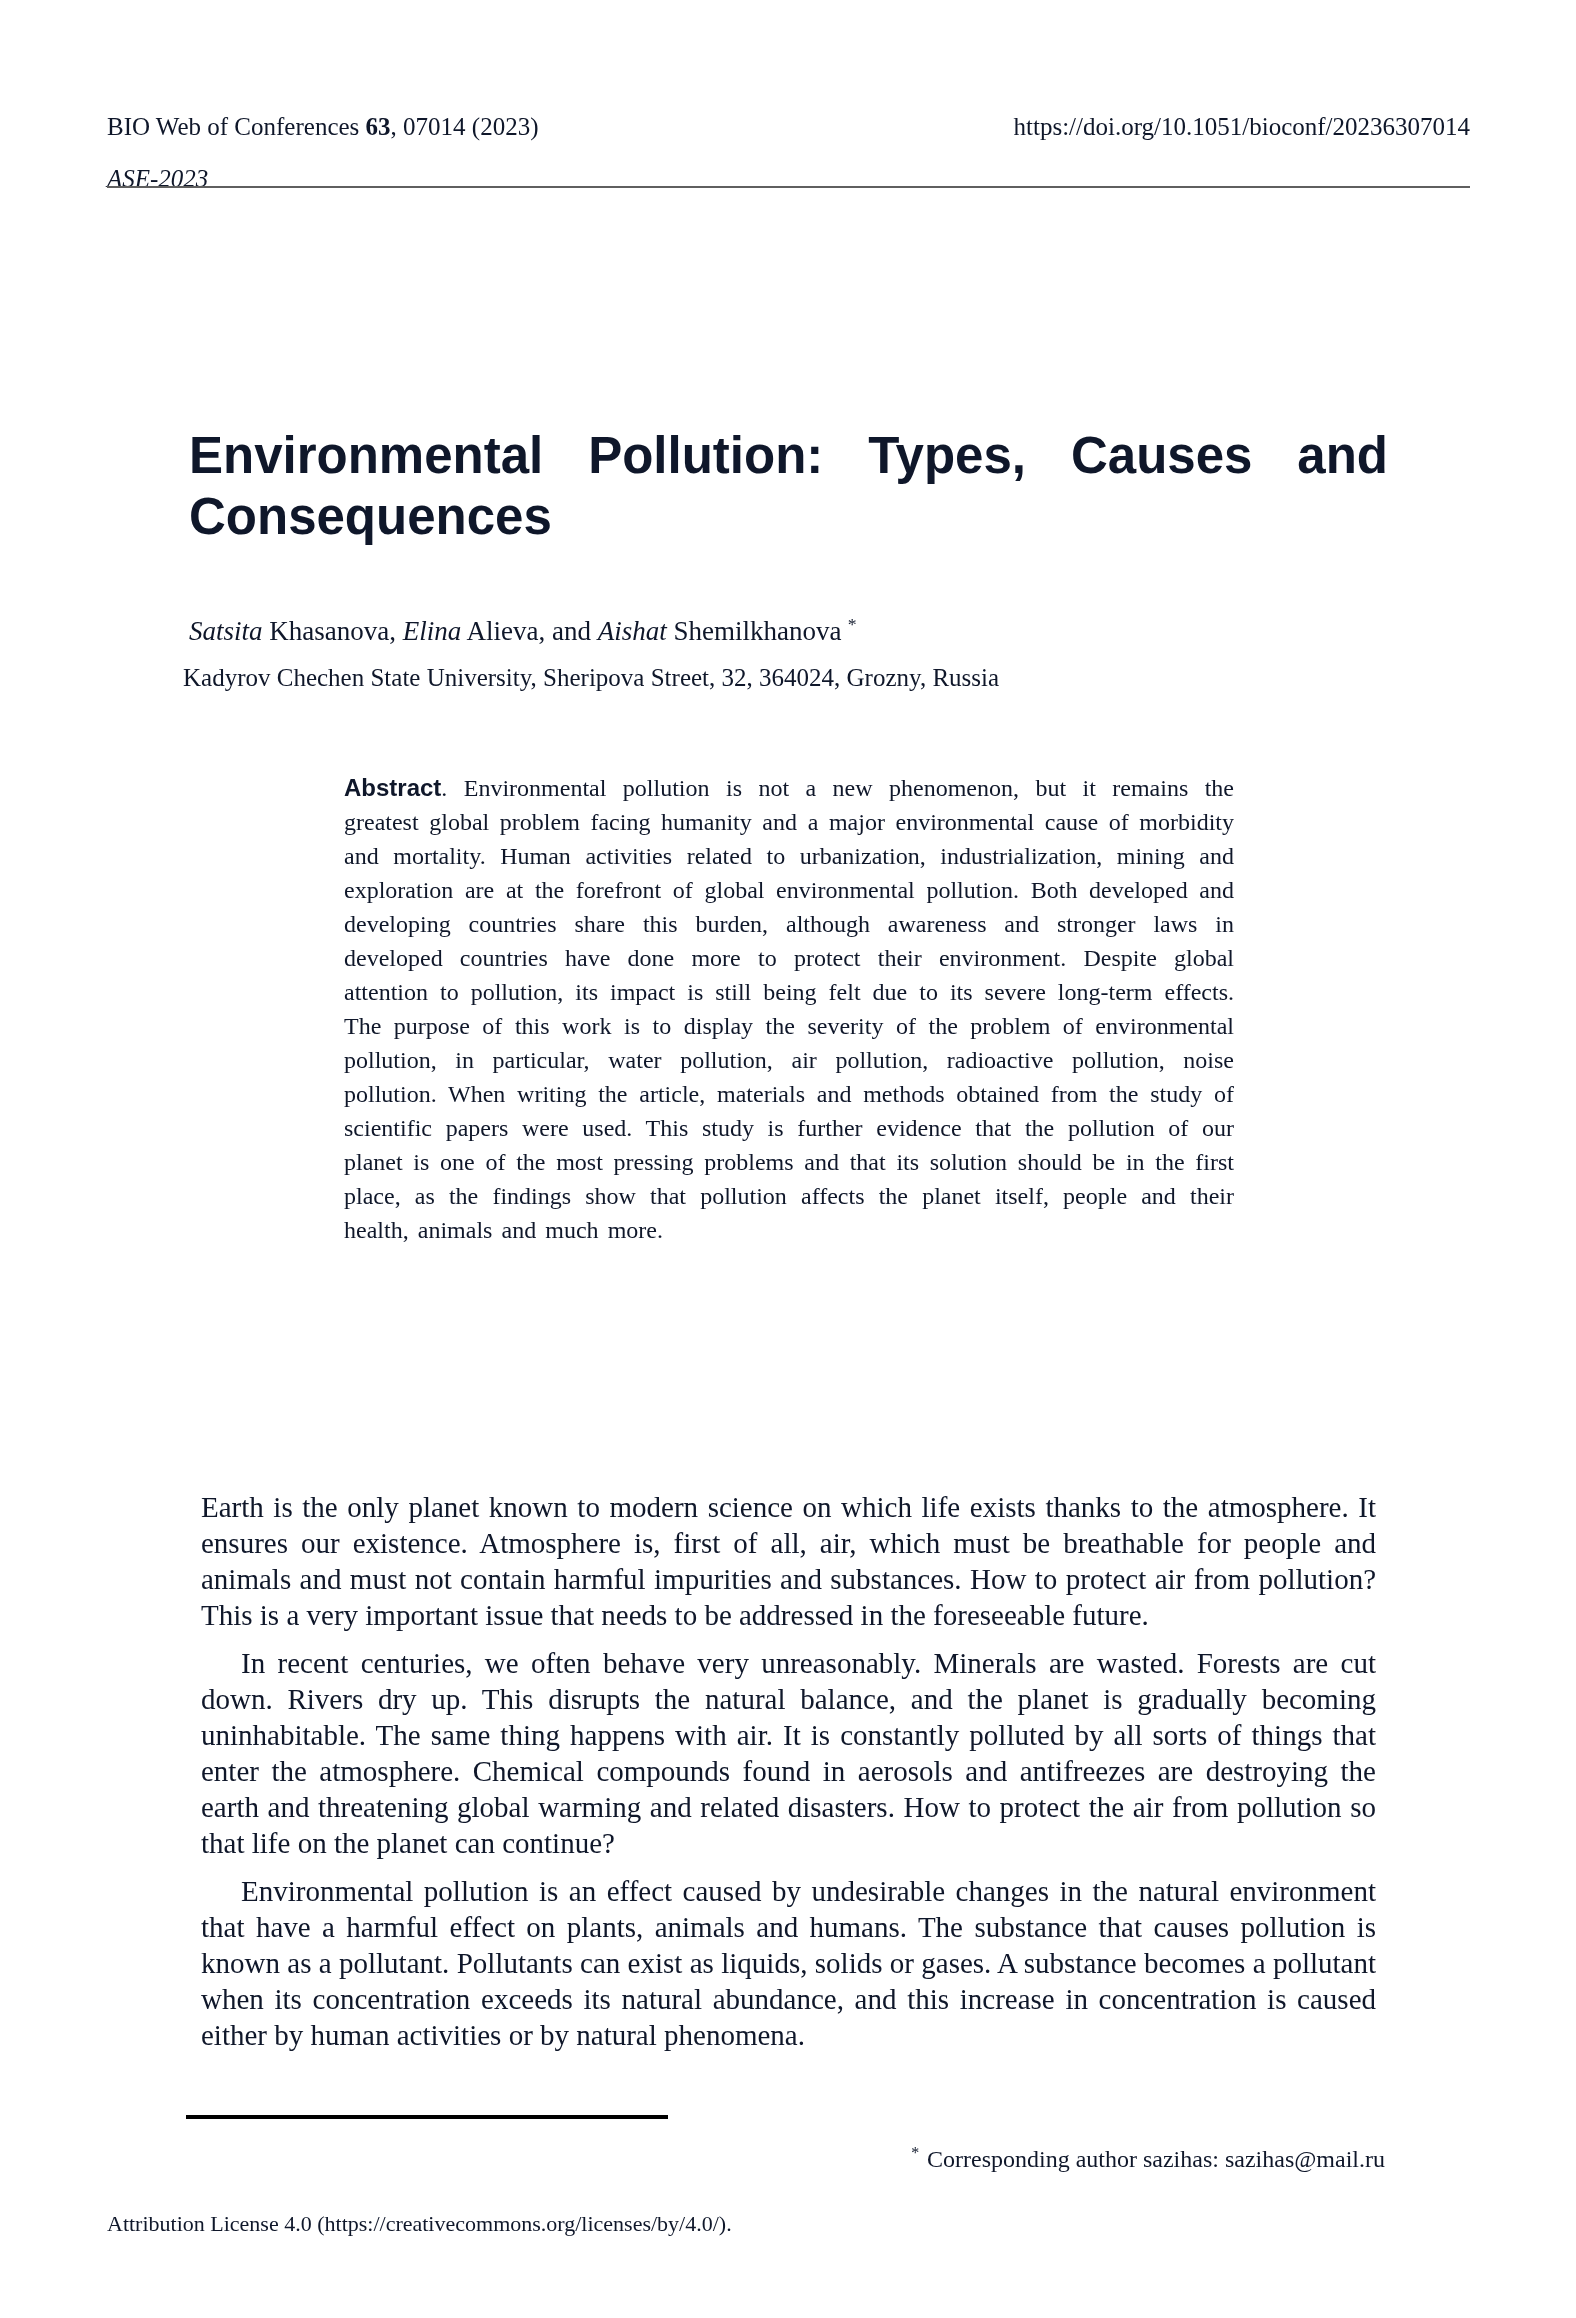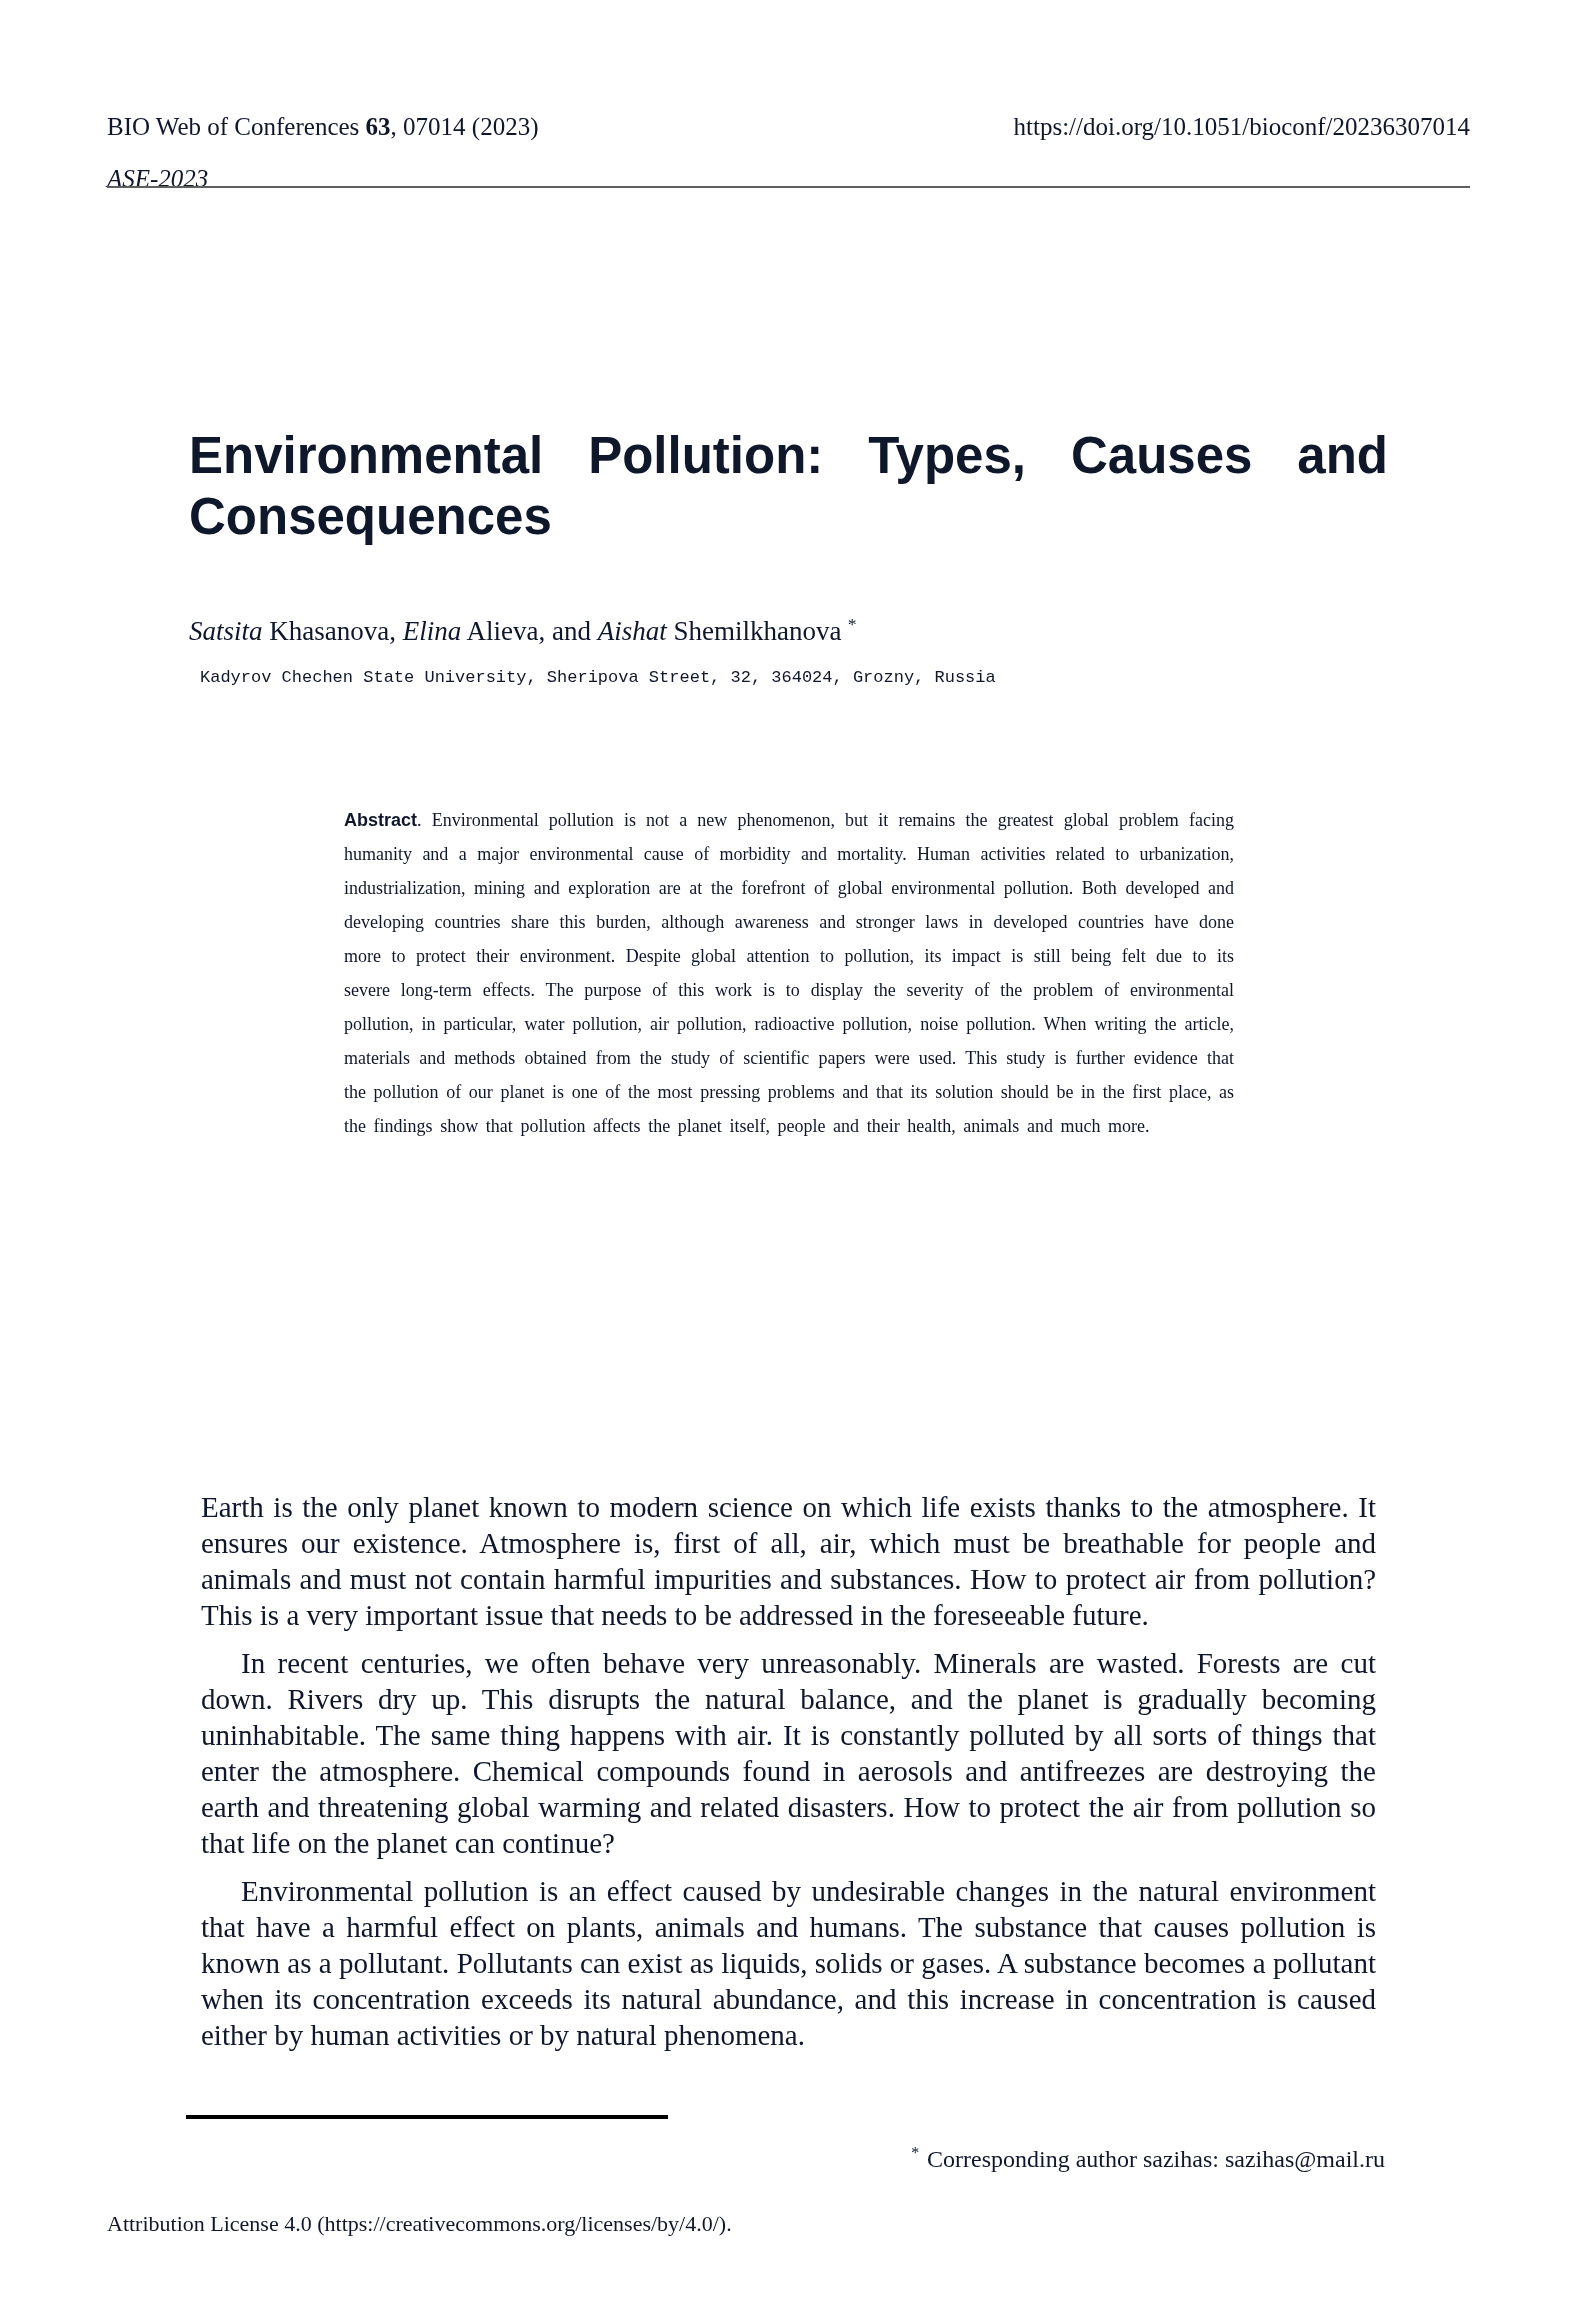--- a/index.html
+++ b/index.html
@@ -72,39 +72,37 @@
     line-height: 32px;
   }
   .given { font-style: italic; }
   .auth-marker {
     vertical-align: super;
     font-size: 17.7px;
     margin-left: 6.2px;
   }
   .affiliation {
     position: absolute;
-    left: 200px;
+    left: 183px;
     top: 662px;
     width: 1199px;
-    font-size: 17px;
+    font-size: 25px;
     line-height: 31px;
-    font-family: Liberation Mono, monospace;
   }
 
   
   .abstract {
     position: absolute;
     left: 344px;
     top: 771px;
     width: 890px;
-    font-size: 18px;
+    font-size: 24px;
     line-height: 34px;
     text-align: justify;
     word-spacing: 3.1px;
-    margin-top: 32px;
   }
   .abstract-label {
     font-family: "Liberation Sans", "DejaVu Sans", sans-serif;
     font-weight: bold;
     word-spacing: 0;
   }
 
   
   .sec-heading {
     position: absolute;

